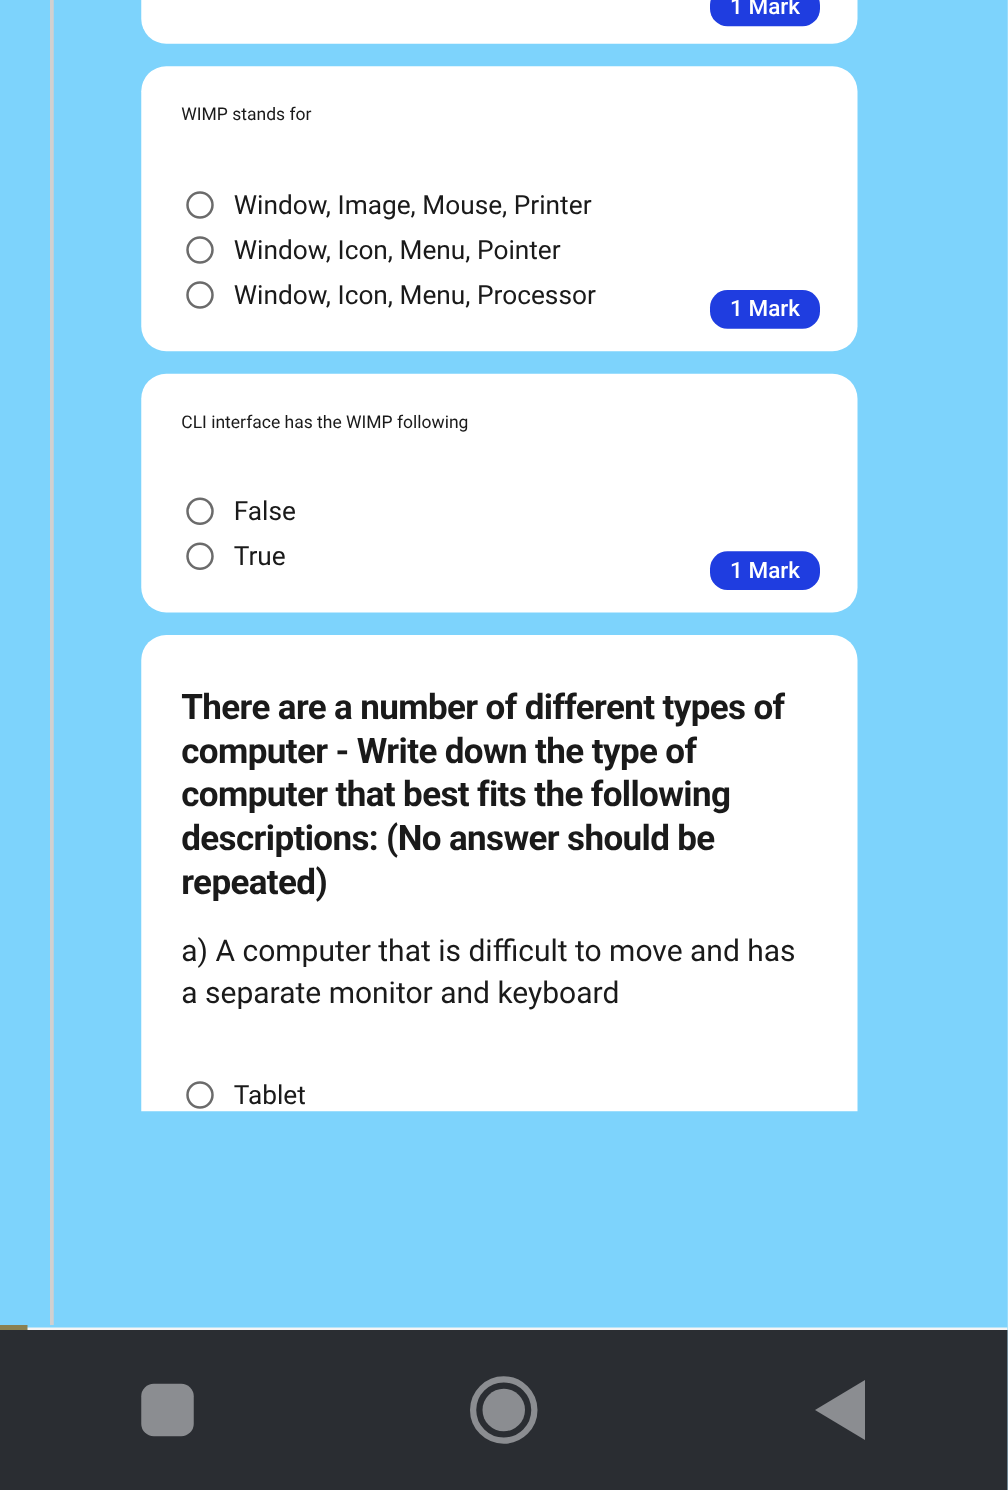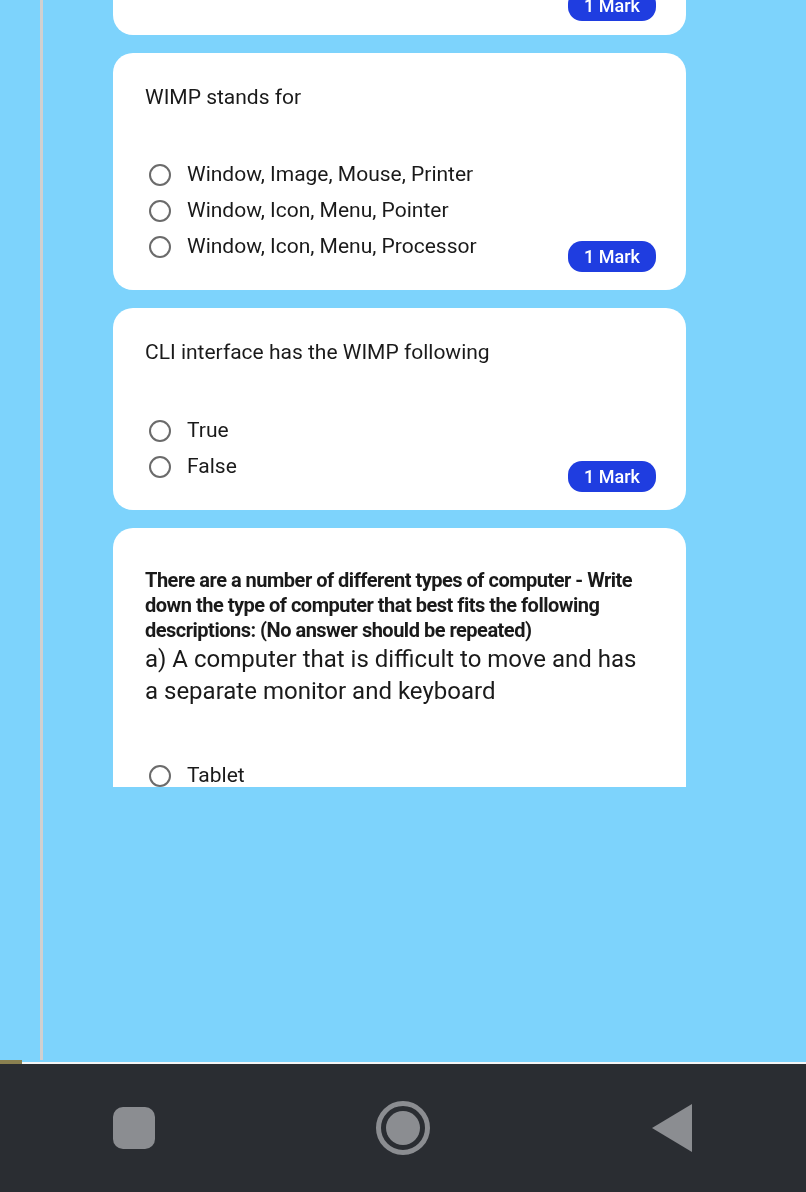--- a/index.html
+++ b/index.html
@@ -59,48 +59,49 @@
     
     .partial-card-bottom {
       background: #ffffff;
       border-radius: 20px 20px 0 0;
       margin: 18px 120px 0 70px;
       padding: 40px 32px 0 32px;
       position: relative;
     }
     
     .question-text {
-      font-size: 21px;
+      font-size: 14px;
       color: #1a1a1a;
       margin-bottom: 50px;
       line-height: 1.4;
     }
     
     .question-heading {
-      font-size: 20px;
+      font-size: 28px;
       font-weight: 700;
       color: #1a1a1a;
       line-height: 1.25;
+      margin-bottom: 22px;
       letter-spacing: -0.5px;
     }
     
     .question-subtext {
       font-size: 24px;
       color: #1a1a1a;
       margin-bottom: 55px;
       line-height: 1.35;
     }
     
     .options-list {
       padding-left: 4px;
     }
     
     .option-row {
       display: flex;
-      align-items: flex-end;
+      align-items: flex-start;
       margin-bottom: 12px;
       cursor: pointer;
     }
     
     .radio-circle {
       width: 22px;
       height: 22px;
       border: 2.5px solid #6b6b6b;
       border-radius: 50%;
       margin-right: 16px;
@@ -227,25 +228,25 @@
         </div>
       </div>
       <div class="mark-badge">1 Mark</div>
     </div>
 
     <div class="question-card">
       <div class="question-text">CLI interface has the WIMP following</div>
       <div class="options-list">
         <div class="option-row">
           <div class="radio-circle"></div>
+          <div class="option-label">False</div>
+        </div>
+        <div class="option-row">
+          <div class="radio-circle"></div>
           <div class="option-label">True</div>
-        </div>
-        <div class="option-row">
-          <div class="radio-circle"></div>
-          <div class="option-label">False</div>
         </div>
       </div>
       <div class="mark-badge">1 Mark</div>
     </div>
 
     <div class="partial-card-bottom">
       <div class="question-heading">There are a number of different types of computer - Write down the type of computer that best fits the following descriptions: (No answer should be repeated)</div>
       <div class="question-subtext">a) A computer that is difficult to move and has a separate monitor and keyboard</div>
       <div class="options-list">
         <div class="option-row">

